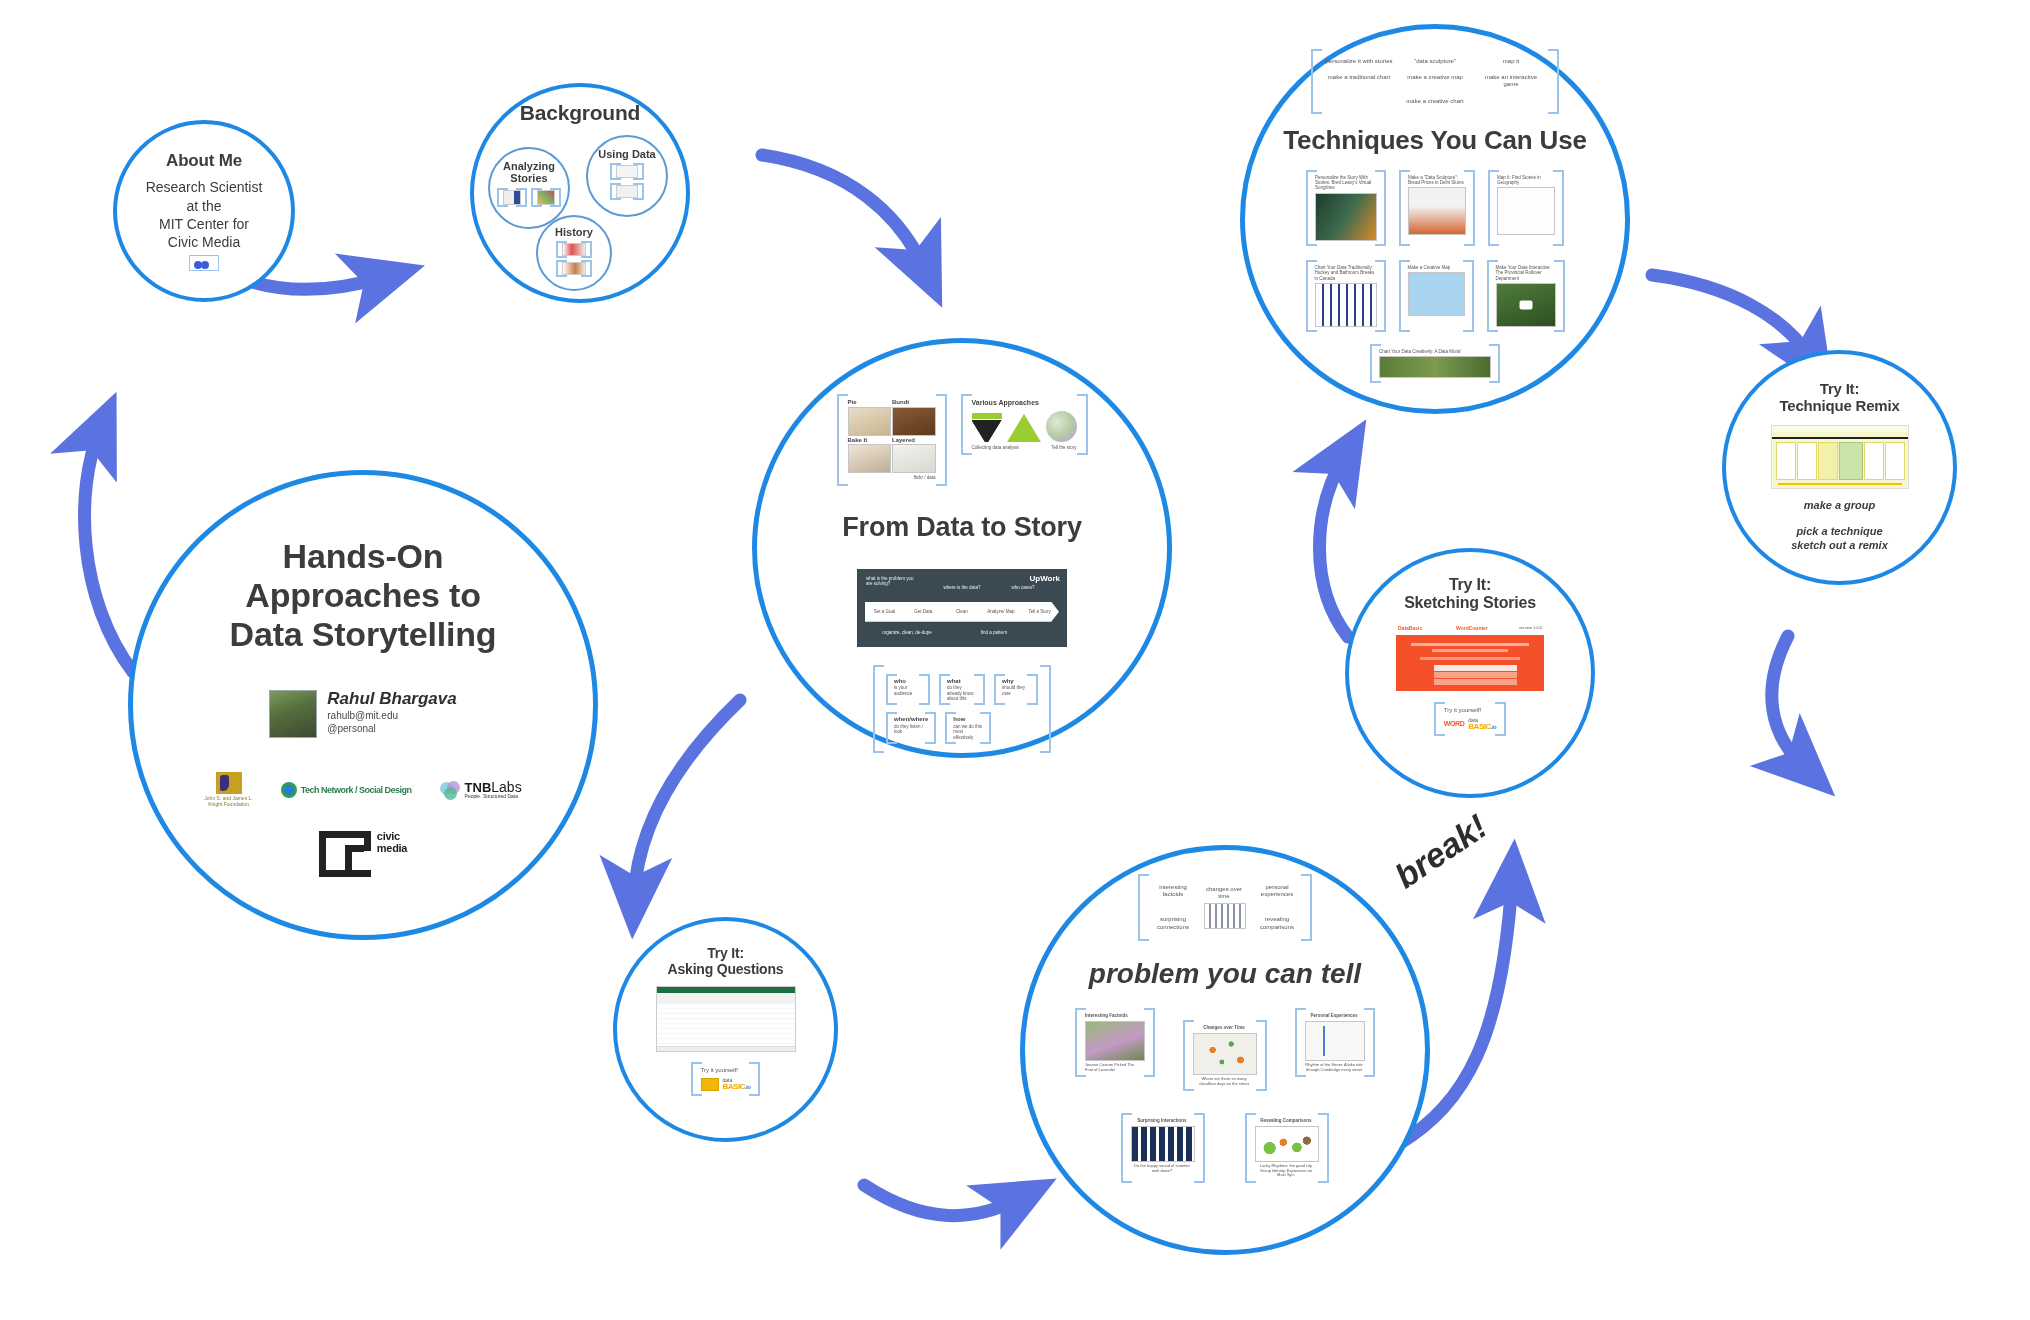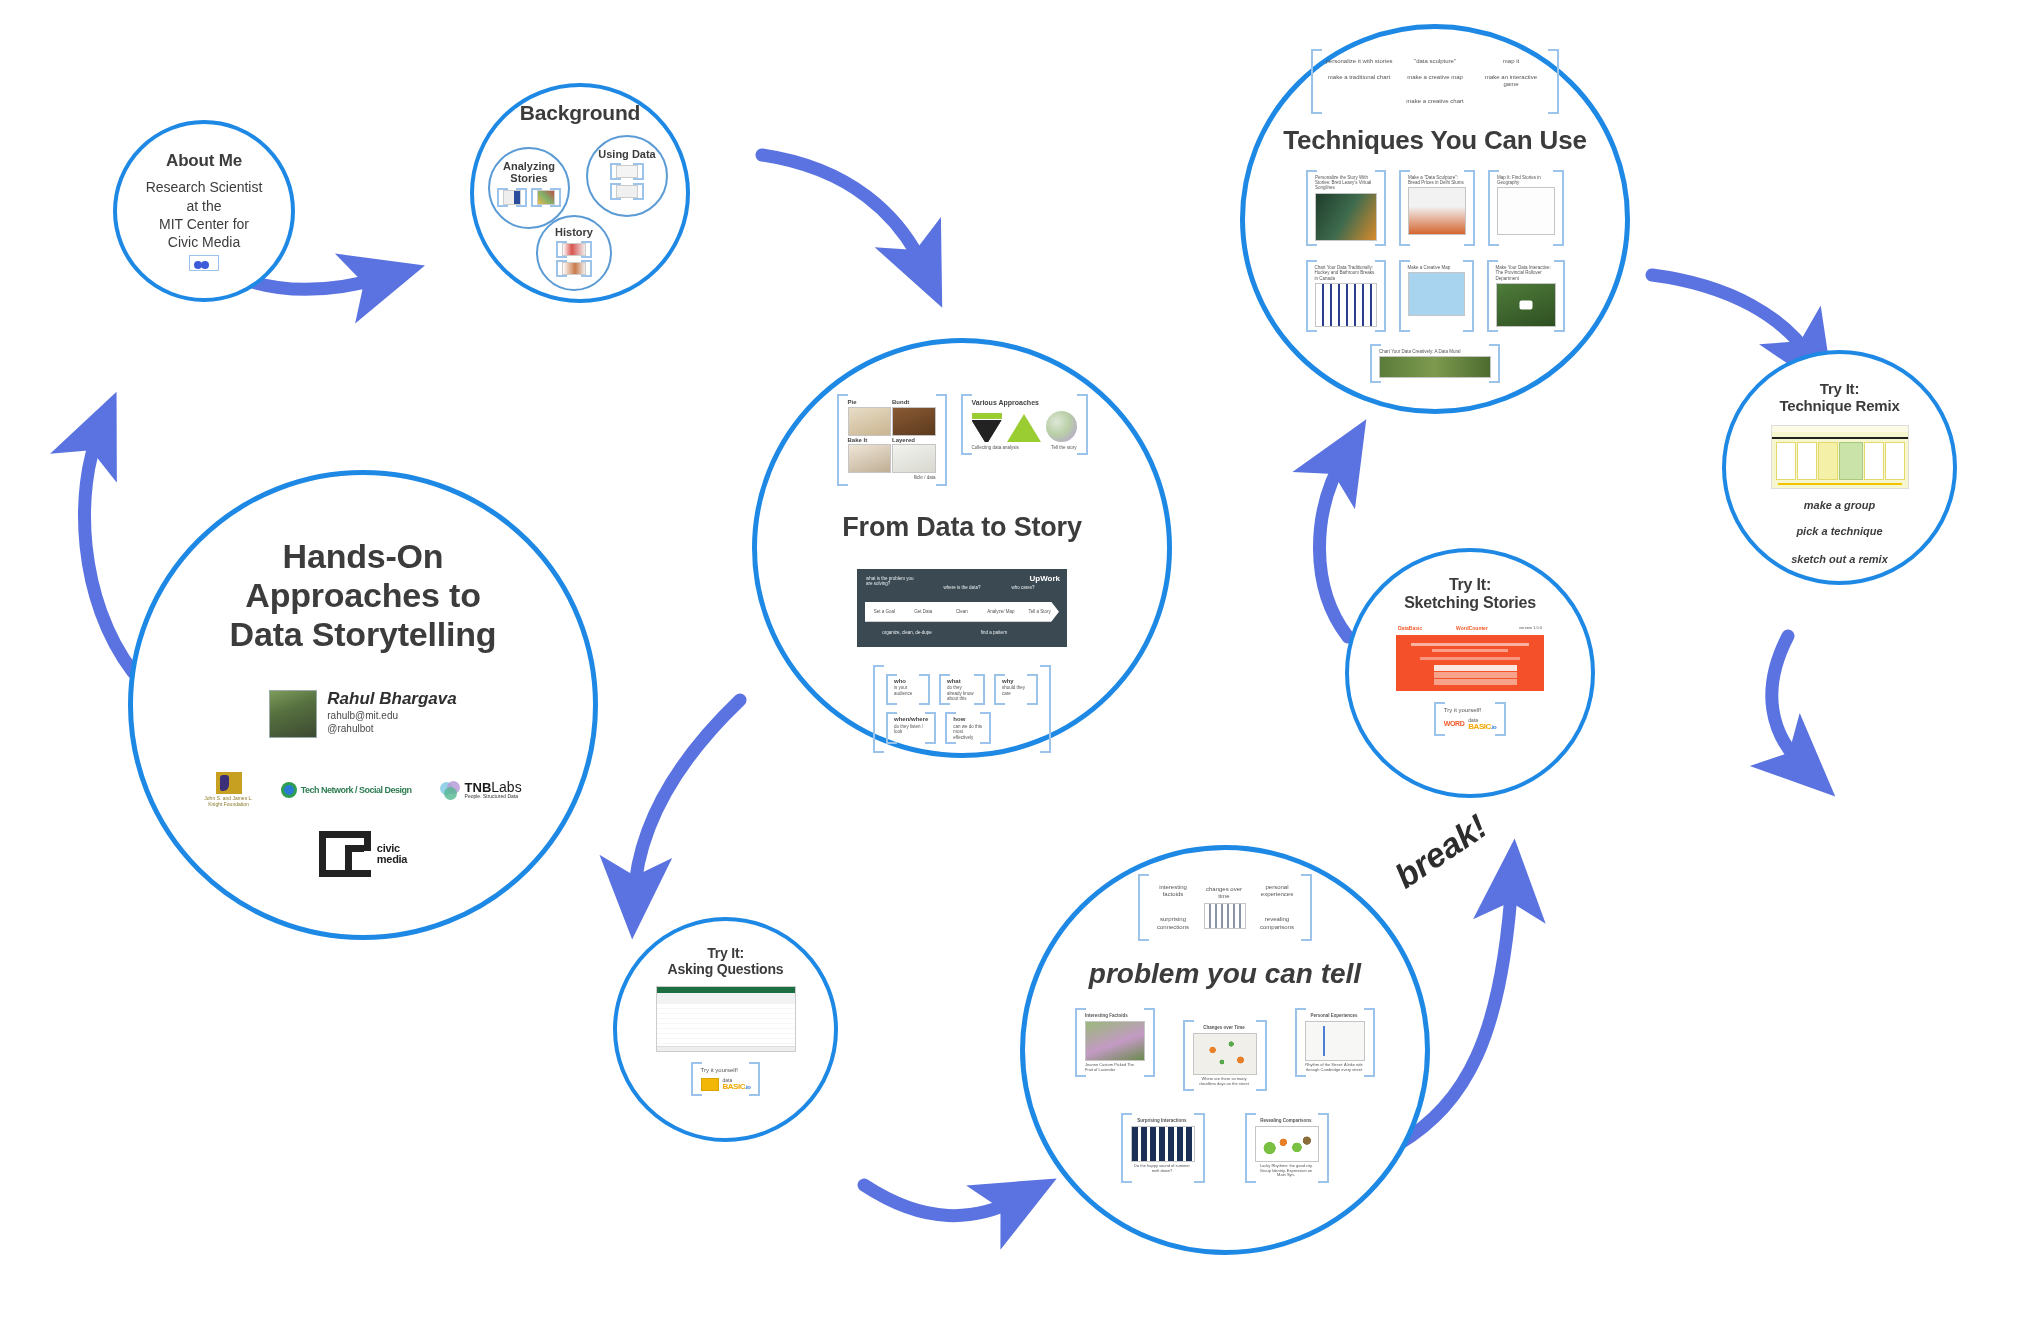--- a/index.html
+++ b/index.html
@@ -120,21 +120,21 @@
     width: 46px; height: 46px;
     background: linear-gradient(160deg,#7f9b5c 0%,#56703f 40%,#3d4a32 100%);
     border: 1px solid #9aa;
   }
   .author-name {
     font-size: 17px; font-weight: bold; font-style: italic; color: #2f2f2f;
     line-height: 1.1;
   }
   .author-meta { font-size: 10px; color: #4a4a4a; line-height: 1.35; }
   .civic-logo {
-    display: flex; align-items: center; gap: 6px;
+    display: flex; align-items: flex-start; gap: 6px;
   }
   .civic-mark {
     width: 52px; height: 46px;
     background:
       linear-gradient(#222,#222) 0 0/7px 46px no-repeat,
       linear-gradient(#222,#222) 0 0/52px 7px no-repeat,
       linear-gradient(#222,#222) 0 39px/52px 7px no-repeat,
       linear-gradient(#222,#222) 45px 0/7px 20px no-repeat,
       linear-gradient(#222,#222) 26px 14px/7px 32px no-repeat,
       linear-gradient(#222,#222) 26px 14px/19px 7px no-repeat;
@@ -229,21 +229,21 @@
   <div class="node" style="left:128px; top:470px; width:470px; height:470px; justify-content:flex-start; padding-top:62px;">
     <div class="node-title" style="font-size:34px;">Hands-On</div>
     <div class="node-title" style="font-size:34px;">Approaches to</div>
     <div class="node-title" style="font-size:34px;">Data Storytelling</div>
 
     <div class="author-row" style="margin-top:36px;">
       <div class="author-photo"></div>
       <div>
         <div class="author-name">Rahul Bhargava</div>
         <div class="author-meta">rahulb@mit.edu</div>
-        <div class="author-meta">@rahulbot</div>
+        <div class="author-meta">@personal</div>
       </div>
     </div>
 
     <div class="logo-row" style="margin-top:34px;">
       <div style="text-align:center;">
         <div style="width:26px;height:22px;background:#c8a021;margin:0 auto;position:relative;">
           <div style="position:absolute;left:4px;top:3px;width:9px;height:16px;background:#3b2f7a;border-radius:3px 3px 6px 2px;"></div>
         </div>
         <div style="font-size:5px;color:#8a7a2a;margin-top:2px;line-height:1.1;">John S. and James L.<br>Knight Foundation</div>
       </div>
@@ -432,21 +432,21 @@
       <div style="position:absolute;left:4px;top:16px;width:18px;height:36px;background:#fff;border:1px solid #e3d96a;"></div>
       <div style="position:absolute;left:25px;top:16px;width:18px;height:36px;background:#fff;border:1px solid #e3d96a;"></div>
       <div style="position:absolute;left:46px;top:16px;width:18px;height:36px;background:#f5f0a8;border:1px solid #e3d96a;"></div>
       <div style="position:absolute;left:67px;top:16px;width:22px;height:36px;background:#c9e3a8;border:1px solid #a8c77f;"></div>
       <div style="position:absolute;left:92px;top:16px;width:18px;height:36px;background:#fff;border:1px solid #e3d96a;"></div>
       <div style="position:absolute;left:113px;top:16px;width:18px;height:36px;background:#fff;border:1px solid #e3d96a;"></div>
       <div style="position:absolute;left:6px;bottom:3px;right:6px;height:2px;background:#f2c200;"></div>
     </div>
     <div class="node-sub" style="font-size:11px;font-style:italic;font-weight:bold;margin-top:9px;">make a group</div>
     <div class="node-sub" style="font-size:11px;font-style:italic;font-weight:bold;margin-top:12px;">pick a technique</div>
-    <div class="node-sub" style="font-size:11px;font-style:italic;font-weight:bold;margin-top:14px;">sketch out a remix</div>
+    <div class="node-sub" style="font-size:11px;font-style:italic;font-weight:bold;">sketch out a remix</div>
   </div>
 
   <div class="node thin" style="left:1345px; top:548px; width:250px; height:250px; justify-content:flex-start; padding-top:24px;">
     <div class="node-title" style="font-size:16px;">Try It:</div>
     <div class="node-title" style="font-size:16px;">Sketching Stories</div>
     <div style="margin-top:12px;width:148px;height:66px;background:#fff;position:relative;">
       <div style="position:absolute;left:2px;top:0;font-size:5px;color:#f05a28;font-weight:bold;">DataBasic</div>
       <div style="position:absolute;left:60px;top:0;font-size:5px;color:#f05a28;font-weight:bold;">WordCounter</div>
       <div style="position:absolute;right:2px;top:0;font-size:4px;color:#555;">version 1.0.0</div>
       <div style="position:absolute;left:0;right:0;top:10px;bottom:0;background:#f4502a;">

